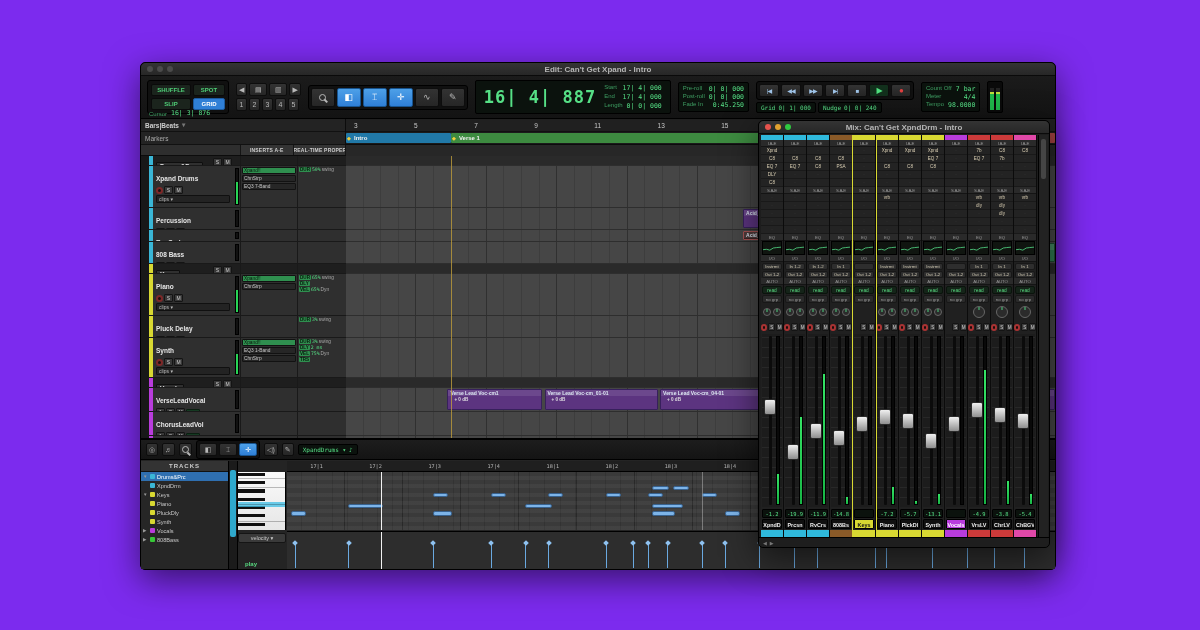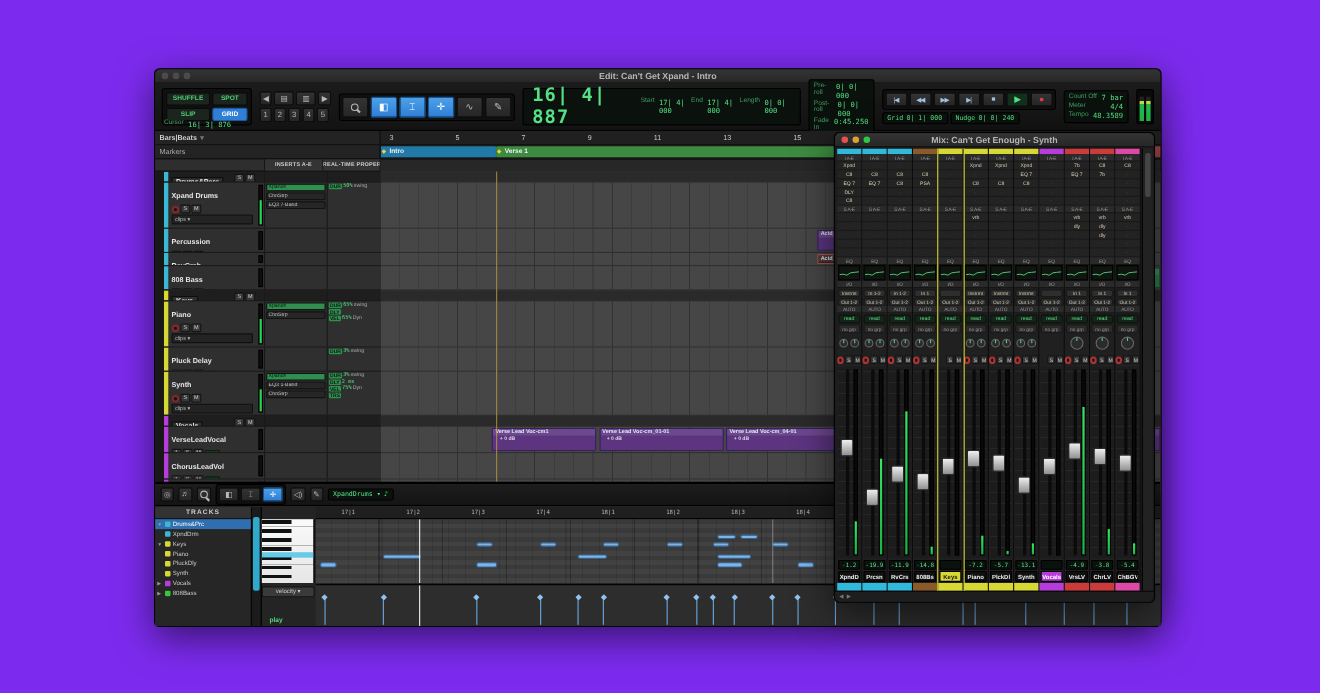--- a/index.html
+++ b/index.html
@@ -22,25 +22,25 @@
 .tbtn{min-width:18px;height:13px;padding:0 2px;background:linear-gradient(#333,#262626);border:1px solid #0d0d0d;border-radius:2px;color:#b8b8b8;font-size:7px;display:flex;align-items:center;justify-content:center}
 .tbtn.sm{min-width:11px}
 .tbtn.tall{height:19px;min-width:24px;font-size:9px}
 .tbtn.active{background:linear-gradient(#4da0e8,#2f7fd6);color:#fff;border-color:#18548f}
 .toolgroup{display:flex;gap:2px;background:#101010;padding:2px;border-radius:3px;border:1px solid #000}
 .mag{width:7px;height:7px;border:1.5px solid currentColor;border-radius:50%;position:relative;display:inline-block}
 .mag::after{content:"";position:absolute;width:4px;height:1.5px;background:currentColor;right:-3px;bottom:-2px;transform:rotate(45deg)}
 .lcd{background:#0b120d;border:1px solid #000;border-radius:2px;color:#56e086}
 .lcdmain{display:flex;gap:8px;align-items:center;padding:2px 8px;height:34px}
 .bigcount{font-family:"DejaVu Sans Mono",monospace;font-size:17px;font-weight:bold;letter-spacing:1px}
-.lcdcol{display:flex;flex-direction:row;justify-content:center;gap:1px}
+.lcdcol{display:flex;flex-direction:column;justify-content:center;gap:1px}
 .lcdrow{display:flex;gap:4px;justify-content:space-between}
 .lcdlab{font-size:6px;color:#3e9e62}
 .lcdval{font-size:6.5px;font-family:"DejaVu Sans Mono",monospace}
-.cursorrow{display:flex;gap:4px;align-items:flex-start}
+.cursorrow{display:flex;gap:4px;align-items:flex-end}
 .transport{display:flex;gap:2px;align-items:center;background:#101010;padding:2px;border-radius:3px;border:1px solid #000}
 .tpbtn{width:20px;height:13px;background:linear-gradient(#333,#262626);border:1px solid #0d0d0d;border-radius:2px;color:#9fc4e8;font-size:6px;display:flex;align-items:center;justify-content:center;letter-spacing:-1px}
 .tpbtn.play{background:#12301c;color:#4fe07f;font-size:8px}
 .tpbtn.rec{color:#e04040;font-size:8px}
 .outmeter{width:16px;height:32px;background:#0a0a0a;border:1px solid #000;border-radius:2px;display:flex;gap:2px;padding:2px;align-items:flex-end}
 .outmeter i{display:block;width:4px;height:86%;background:linear-gradient(to top,#1fb84a 0 72%,#bede3a 72% 84%,#222 84%)}
 .editbody{position:absolute;left:0;right:0;top:56px;bottom:0;background:#272727;overflow:hidden}
 .rulercorner{position:absolute;left:0;top:0;width:205px;height:26px;background:#232323;border-bottom:1px solid #0c0c0c;border-right:1px solid #0c0c0c;z-index:3}
 .rcrow{height:13px;display:flex;align-items:center;gap:3px;padding:0 4px;border-bottom:1px solid #111;font-size:6.5px;color:#cfcfcf;font-weight:bold}
 .rulerzone{position:absolute;left:205px;right:0;top:0;height:26px;background:#202020;border-bottom:1px solid #0c0c0c}
@@ -285,21 +285,21 @@
         <div class="lcdrow">
             <span class="lcdlab">Count Off</span>
             <span class="lcdval">7 bar</span>
           </div>
         <div class="lcdrow">
             <span class="lcdlab">Meter</span>
             <span class="lcdval">4/4</span>
           </div>
         <div class="lcdrow">
             <span class="lcdlab">Tempo</span>
-            <span class="lcdval">48.3589</span>
+            <span class="lcdval">98.0000</span>
           </div>
       </div>
       <div class="outmeter">
           <i></i>
           <i></i>
         </div>
     </div>
 
     <div class="editbody">
       <div class="rulercorner">
@@ -1160,21 +1160,21 @@
     </div>
   </div>
 
   <div class="win" id="mixWin">
     <div class="titlebar">
       <div class="dots">
         <span class="dot r"></span>
         <span class="dot y"></span>
         <span class="dot g"></span>
       </div>
-      <span class="title">Mix: Can't Get Enough - Synth</span>
+      <span class="title">Mix: Can't Get XpndDrm - Intro</span>
     </div>
     <div class="strips">
 
         <div class="strip pan-dual has-rec">
           <div class="cbar" style="background: rgb(47, 185, 220);"></div>
           <div class="seclab">I A-E</div>
 
             <div class="slot">Xpnd</div>
 
             <div class="slot">C8</div>

